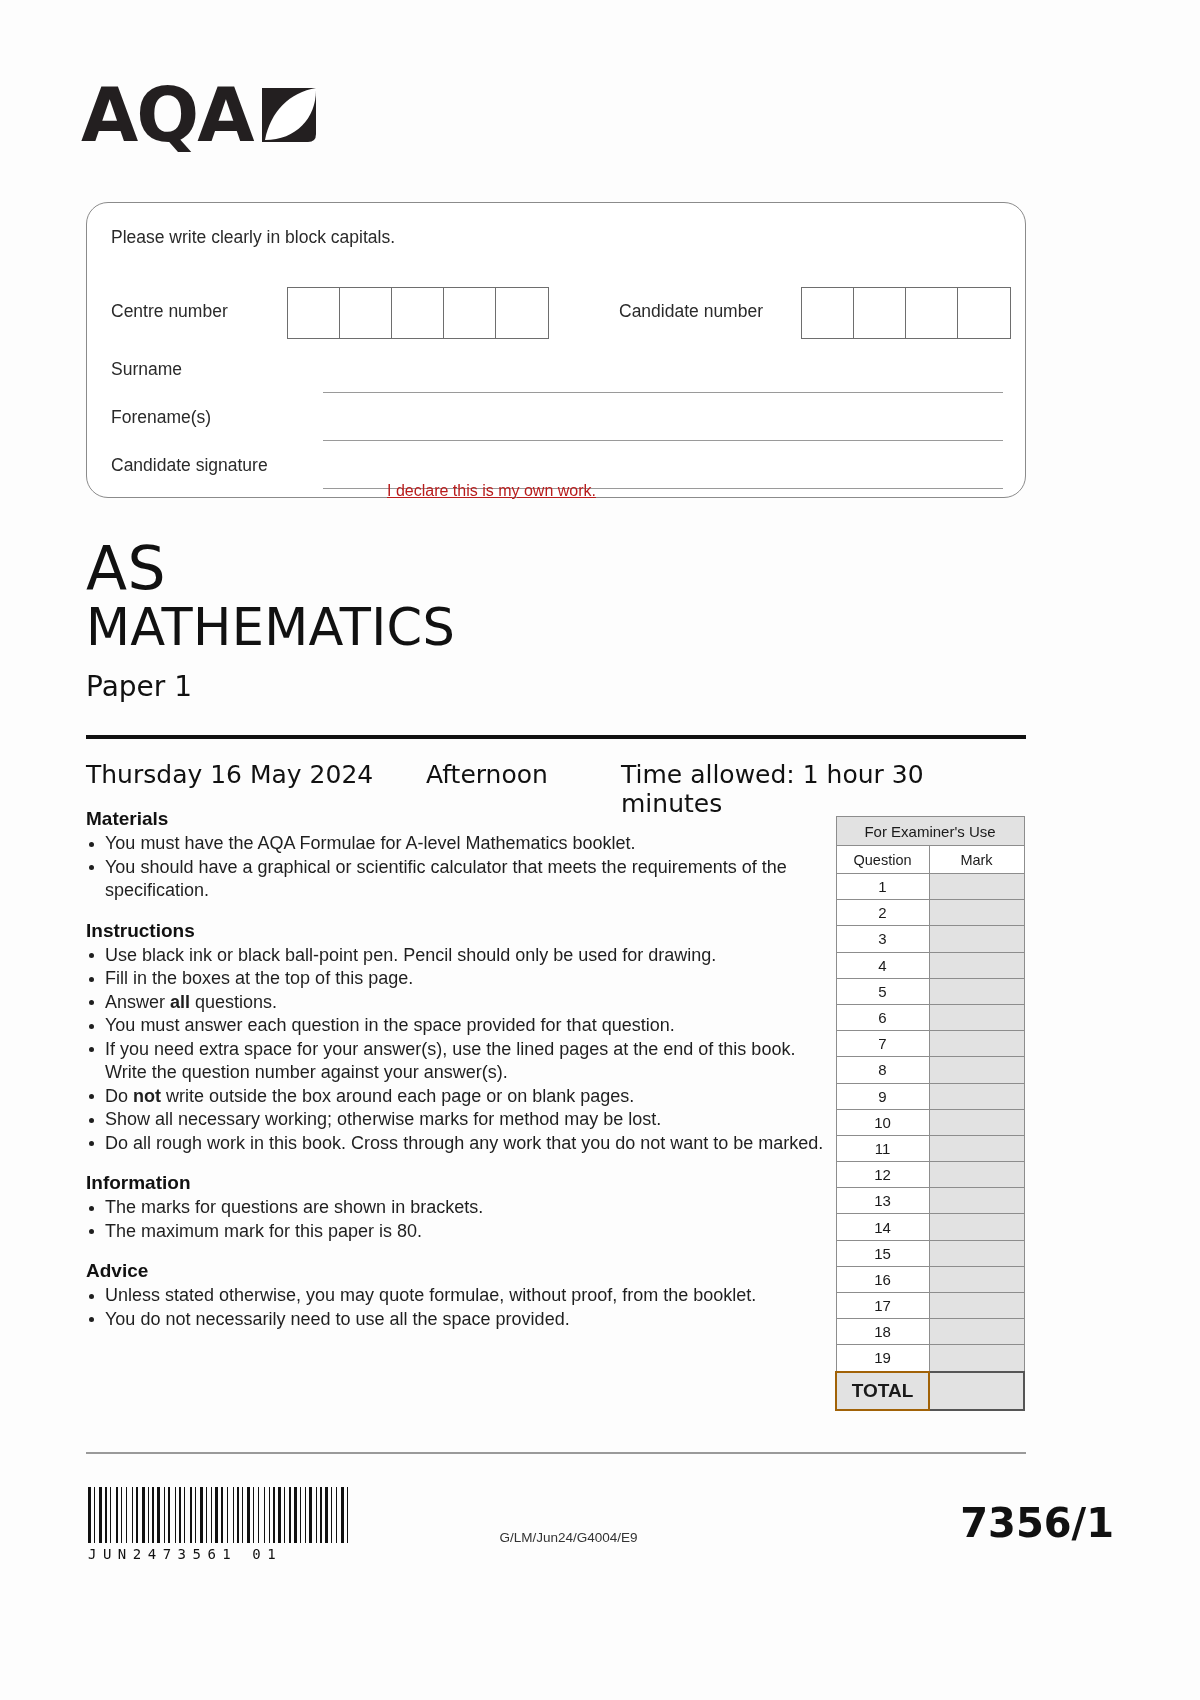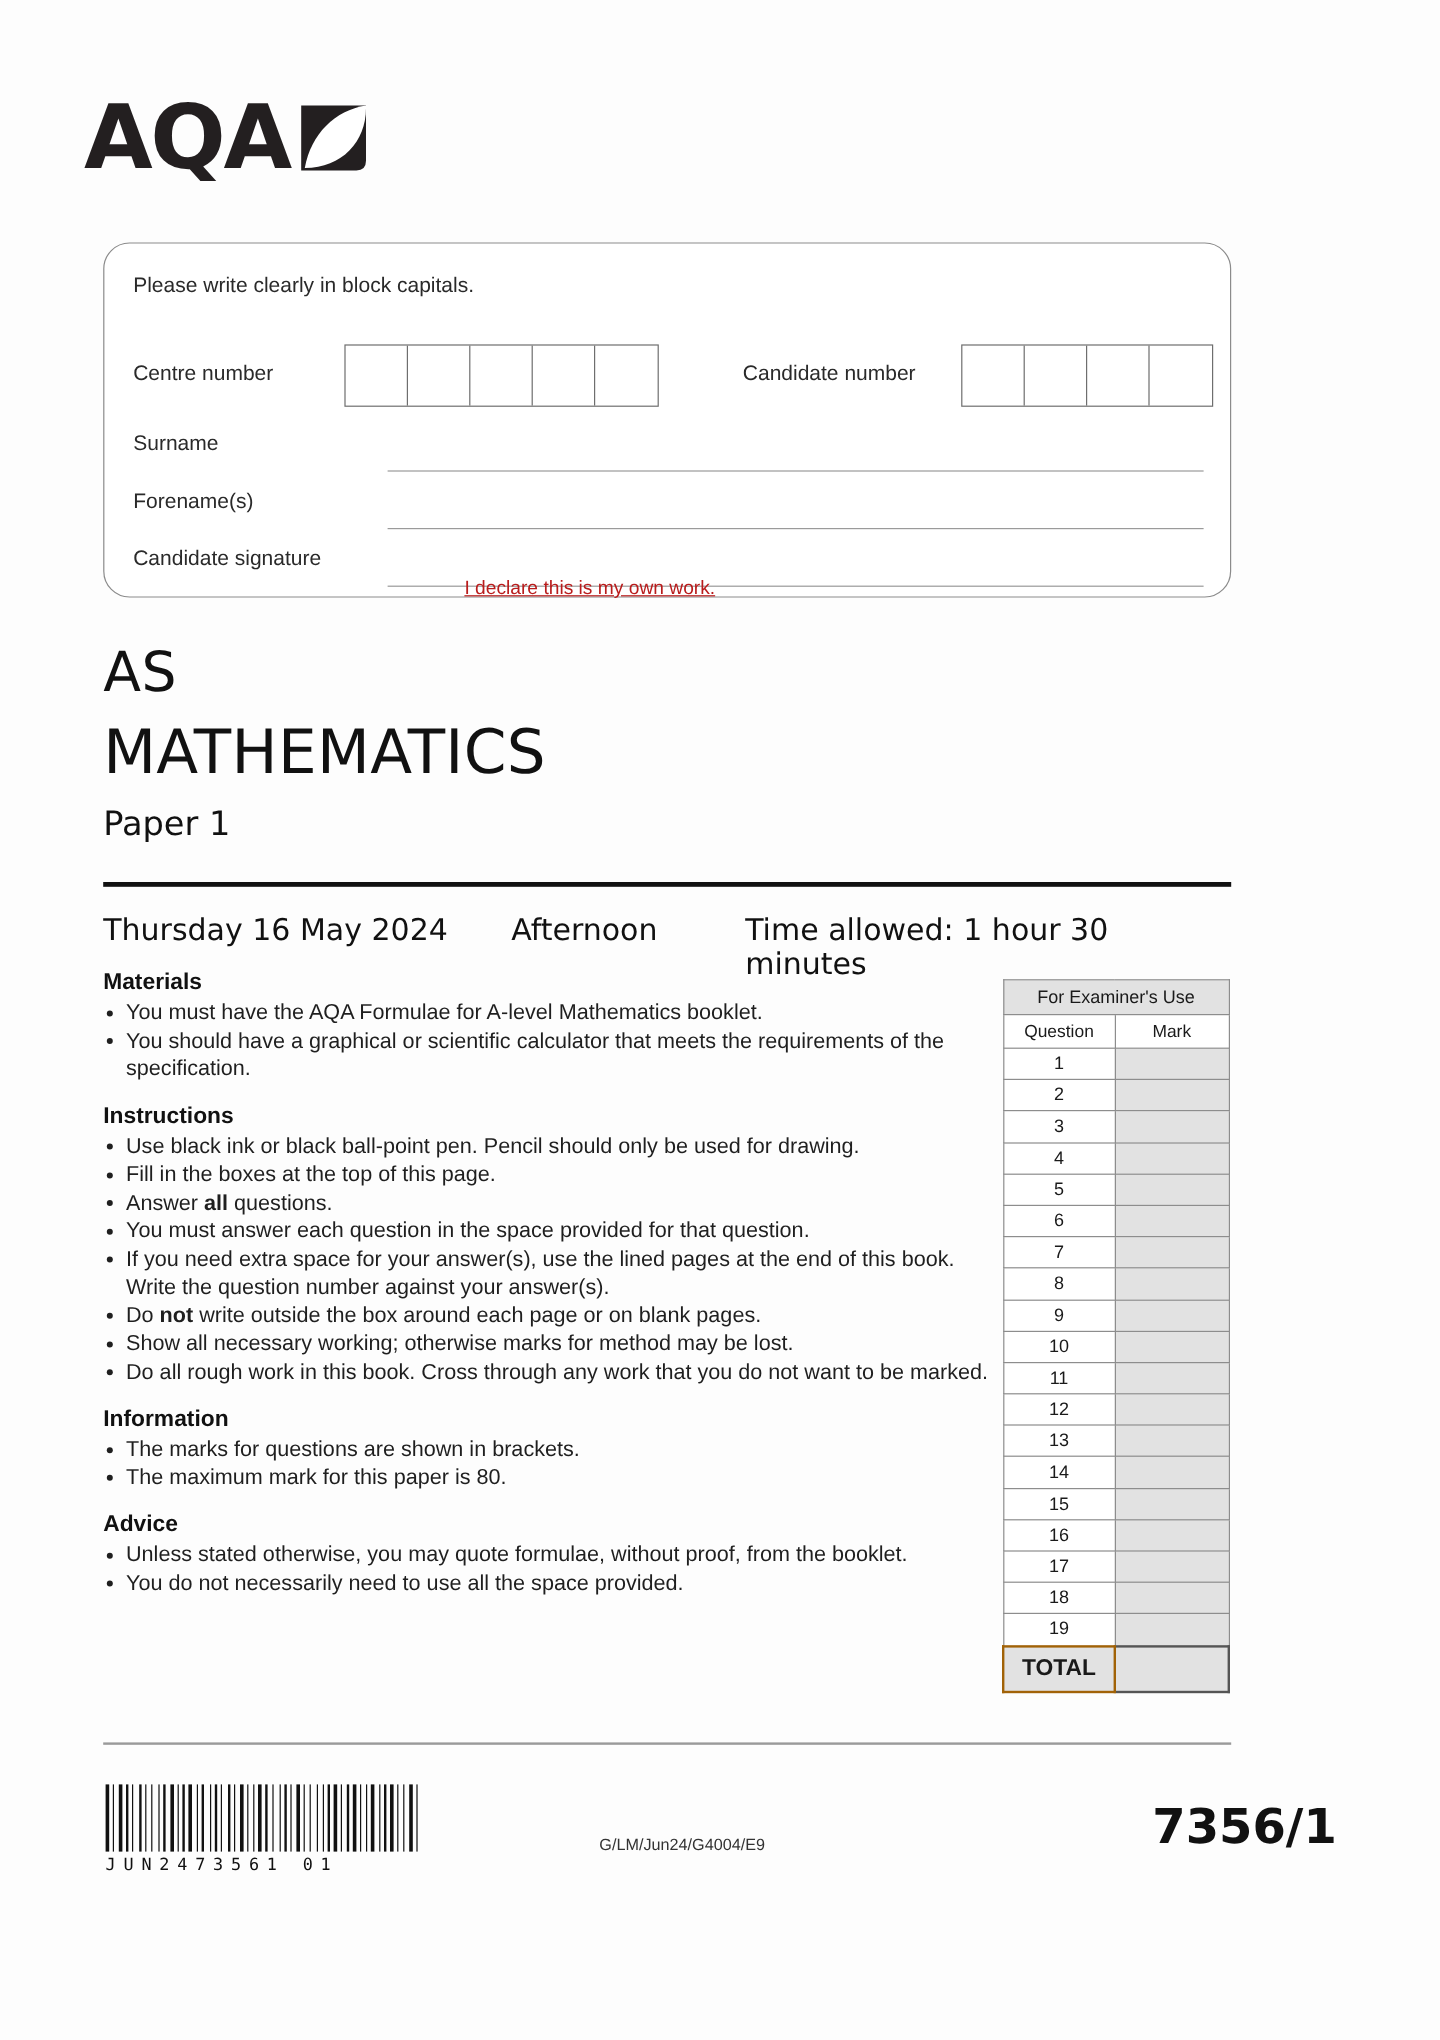--- a/index.html
+++ b/index.html
@@ -20,21 +20,21 @@
     position: absolute;
     left: 0; top: 0;
     width: 1200px;
     height: 1700px;
     background: #fdfdfd;
   }
 
   
   .logo-wrap {
     position: absolute;
-    left: 70px;
+    left: 81px;
     top: 78px;
     display: flex;
     align-items: flex-start;
   }
   .logo-text {
     font-family: "DejaVu Sans", sans-serif;
     font-weight: 700;
     font-size: 74px;
     line-height: 74px;
     letter-spacing: -2px;
@@ -114,21 +114,21 @@
     font-size: 16px;
     color: #b91c1c;
     text-decoration: underline;
   }
 
   
   .qual {
     position: absolute;
     left: 86px;
     top: 533px;
-    font-size: 46px;
+    font-size: 60px;
     font-weight: 400;
     letter-spacing: 0.5px;
     color: #111;
     font-family: "DejaVu Sans", sans-serif;
   }
   .subject {
     position: absolute;
     left: 86px;
     top: 598px;
     font-size: 51px;

